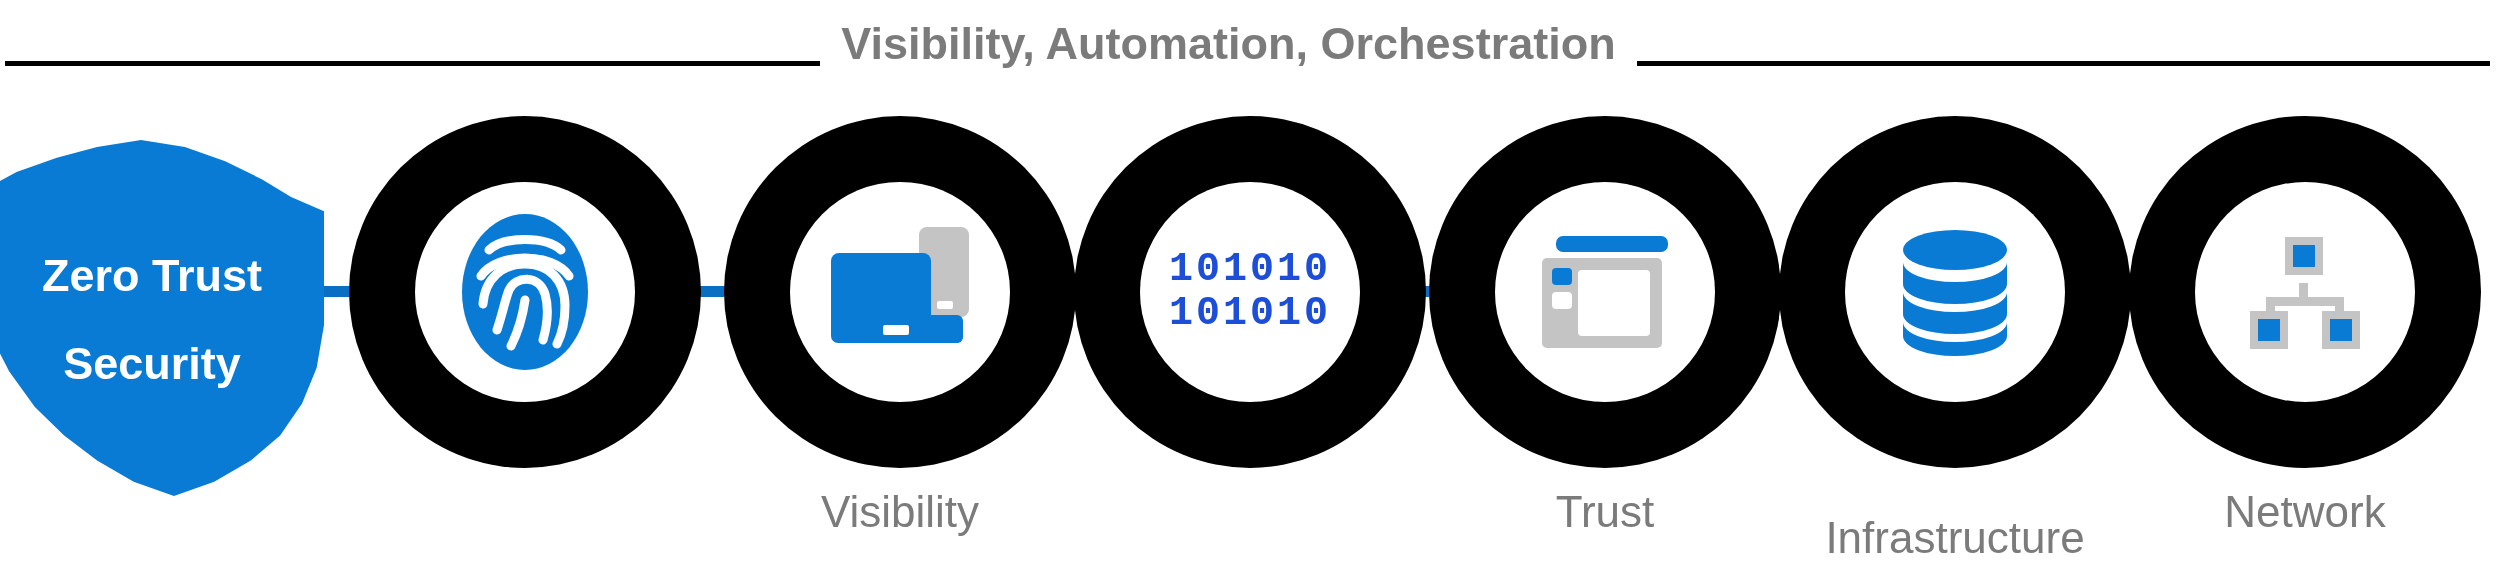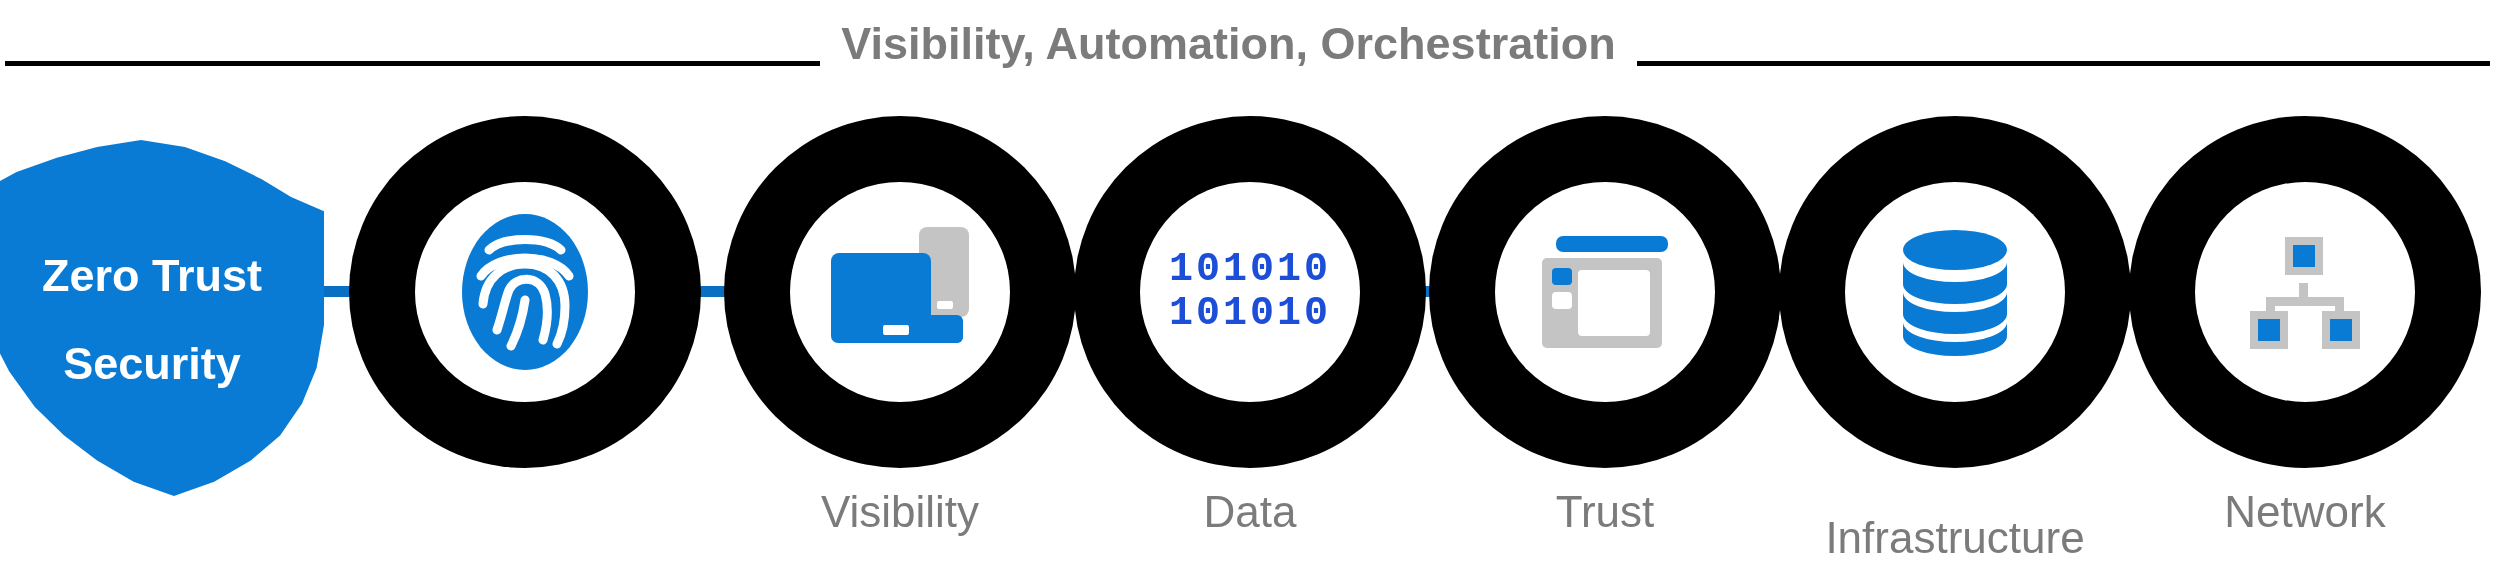--- a/index.html
+++ b/index.html
@@ -194,21 +194,20 @@
   <div class="pillar" style="left:1074px;">
     <div class="ring"></div>
     <div class="ring-inner"></div>
     <div class="icon-wrap">
       <div style="font-family:Liberation Mono, monospace;font-size:40px;font-weight:700;color:#1d4ed8;line-height:44px;letter-spacing:3px;text-align:center;">
         <div>101010</div>
         <div>101010</div>
       </div>
     </div>
   </div>
-  <div class="pillar-label" style="left:1040px;">Data</div>
 
   <div class="pillar" style="left:1429px;">
     <div class="ring"></div>
     <div class="ring-inner"></div>
     <div class="icon-wrap">
       <svg width="142" height="124" viewBox="0 0 142 124">
         <rect x="22" y="6" width="112" height="16" rx="7" fill="#0a7bd4"></rect>
         <rect x="8" y="28" width="120" height="90" rx="5" fill="#c4c4c4"></rect>
         <rect x="44" y="40" width="72" height="66" rx="4" fill="#ffffff"></rect>
         <rect x="18" y="38" width="20" height="17" rx="4" fill="#0a7bd4"></rect>

